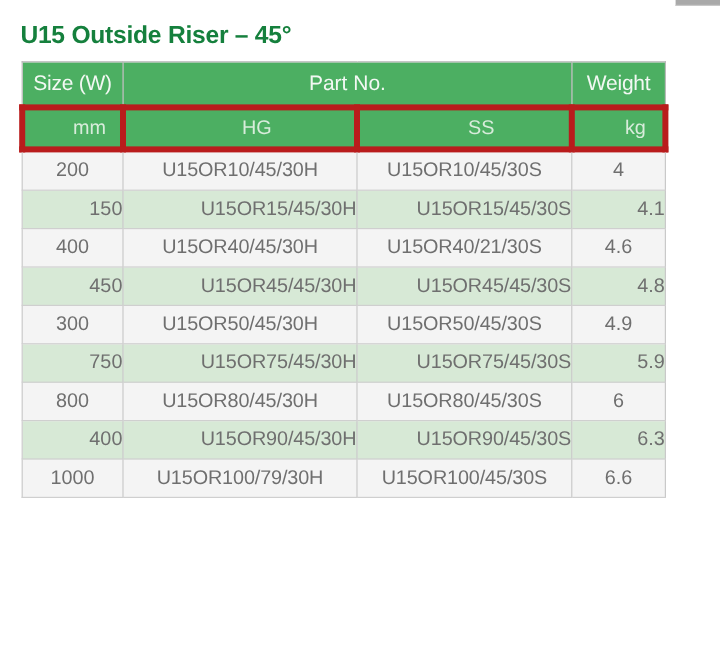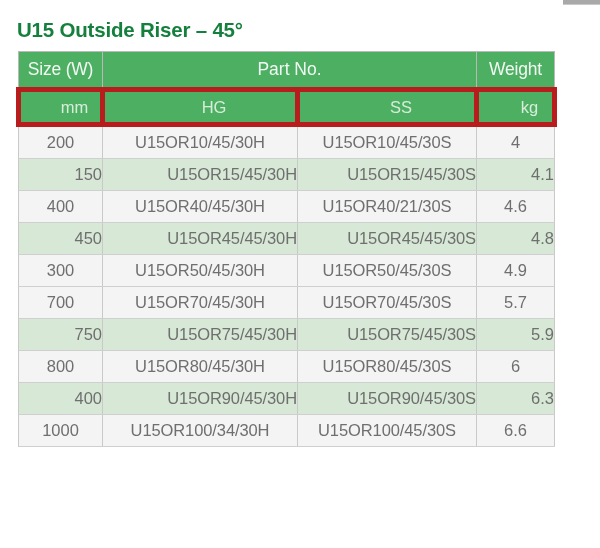--- a/index.html
+++ b/index.html
@@ -150,44 +150,38 @@
         <td class="cell-part">U15OR45/45/30H</td>
         <td class="cell-part">U15OR45/45/30S</td>
         <td>4.8</td>
       </tr>
       <tr class="row-odd">
         <td>300</td>
         <td class="cell-part">U15OR50/45/30H</td>
         <td class="cell-part">U15OR50/45/30S</td>
         <td>4.9</td>
       </tr>
-      <tr class="row-odd">
-        <td>700</td>
-        <td class="cell-part">U15OR70/45/30H</td>
-        <td class="cell-part">U15OR70/45/30S</td>
-        <td>5.7</td>
-      </tr>
       <tr class="row-even">
         <td>750</td>
         <td class="cell-part">U15OR75/45/30H</td>
         <td class="cell-part">U15OR75/45/30S</td>
         <td>5.9</td>
       </tr>
       <tr class="row-odd">
         <td>800</td>
         <td class="cell-part">U15OR80/45/30H</td>
         <td class="cell-part">U15OR80/45/30S</td>
         <td>6</td>
       </tr>
       <tr class="row-even">
         <td>400</td>
         <td class="cell-part">U15OR90/45/30H</td>
         <td class="cell-part">U15OR90/45/30S</td>
         <td>6.3</td>
       </tr>
       <tr class="row-odd">
         <td>1000</td>
-        <td class="cell-part">U15OR100/34/30H</td>
+        <td class="cell-part">U15OR100/79/30H</td>
         <td class="cell-part">U15OR100/45/30S</td>
         <td>6.6</td>
       </tr>
     </tbody>
 </table>
 
 </body></html>

